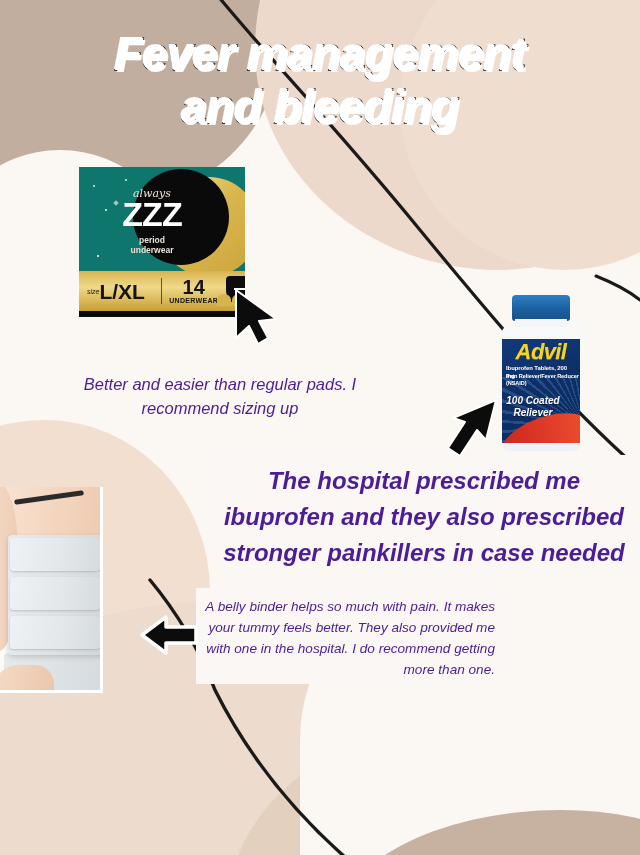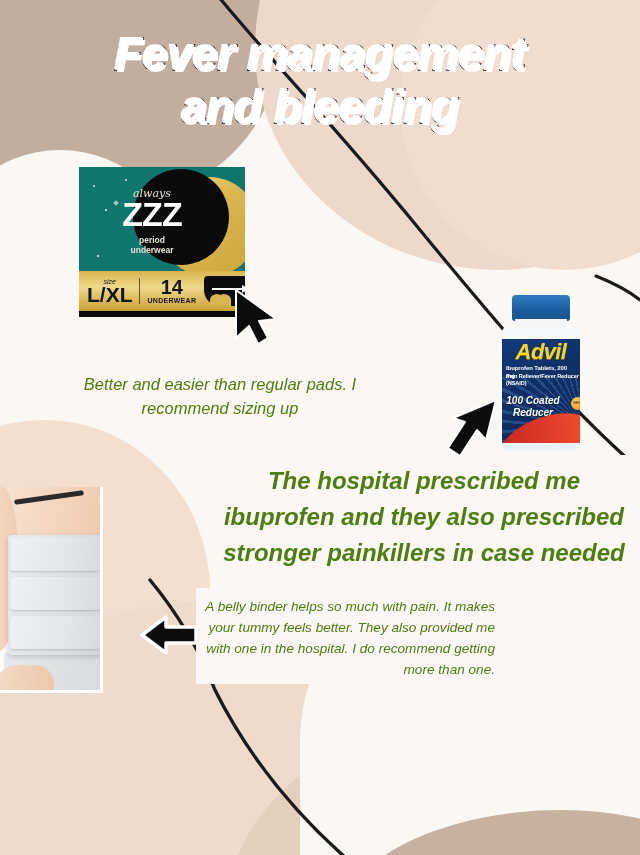--- a/index.html
+++ b/index.html
@@ -92,22 +92,22 @@
   .pkg-sub{
     position:absolute;left:30px;top:68px;width:86px;text-align:center;
     color:#e8e2d8;font-size:8.5px;font-weight:700;line-height:1.2;
   }
   .gold-bar{
     position:absolute;left:0;bottom:6px;width:166px;height:40px;
     background:linear-gradient(180deg,#d8b44f 0%,#f0d98a 40%,#c89f31 100%);
     display:flex;align-items:center;
   }
   .gb-size{
-    display:flex;flex-direction:column;align-items:center;justify-content:center;
-    padding:0 6px 0 8px;color:#141414;
+    display:flex;flex-direction:row;align-items:center;justify-content:center;
+    padding:0 16px 0 8px;color:#141414;
   }
   .gb-size .s{font-size:7px;font-style:italic;line-height:1;margin-bottom:-1px;}
   .gb-size .v{font-size:21px;font-weight:700;line-height:1;}
   .gb-div{width:1.5px;height:26px;background:#3a2c0c;opacity:.75;}
   .gb-count{
     display:flex;flex-direction:column;align-items:center;justify-content:center;
     padding:0 8px;color:#141414;
   }
   .gb-count .v{font-size:20px;font-weight:700;line-height:1;}
   .gb-count .s{font-size:7px;font-weight:700;line-height:1.1;letter-spacing:.3px;}
@@ -136,20 +136,21 @@
   .advil-neck{position:absolute;left:17px;top:24px;width:52px;height:10px;background:#f3f5f7;}
   .advil-body{
     position:absolute;left:4px;top:32px;width:78px;height:124px;
     background:linear-gradient(180deg,#f7f9fb 0%,#eef2f6 100%);
     border-radius:5px 5px 7px 7px;overflow:hidden;
   }
   .advil-label{
     position:absolute;left:0;top:12px;width:86px;height:104px;
     background:linear-gradient(160deg,#123a7a 0%,#0e2f66 40%,#0c2a5c 100%);
     overflow:hidden;
+    padding-left:40px;
   }
   .advil-rays{
     position:absolute;left:-6px;top:38px;width:96px;height:70px;
     background:
       repeating-conic-gradient(from 160deg at 92% 70%,
         rgba(90,150,220,.30) 0deg 2.2deg, rgba(12,42,92,0) 2.2deg 7deg);
   }
   .advil-name{
     position:absolute;left:0;top:2px;width:78px;text-align:center;
     color:#f5d524;font-size:22px;font-weight:700;font-style:italic;
@@ -229,21 +230,21 @@
     background:linear-gradient(100deg,#F4DCC8,#EAC5AA);
     border-radius:40% 30% 0 0/60% 50% 0 0;
   }
   .bd-darkline{
     position:absolute;left:14px;top:8px;width:70px;height:5px;background:#2b2b2b;
     border-radius:3px;transform:rotate(-8deg);
   }
 
   
   .cap{
-    position:absolute;text-align:center;color:#4d7c0f;
+    position:absolute;text-align:center;color:#4c1d95;
     font-style:italic;font-weight:500;
   }
   .cap-1{
     left:60px;top:373px;width:320px;font-size:16.5px;line-height:1.45;
   }
   .cap-2-box{
     position:absolute;left:209px;top:455px;width:431px;height:112px;
     background:#FAF7F4;
   }
   .cap-2{
@@ -337,21 +338,21 @@
     <div class="advil-cap"></div>
     <div class="advil-neck"></div>
     <div class="advil-body">
       <div class="advil-label">
         <div class="advil-rays"></div>
         <div class="advil-name">Advil</div>
         <div class="advil-l1">Ibuprofen Tablets, 200 mg</div>
         <div class="advil-l2">Pain Reliever/Fever Reducer (NSAID)</div>
         <div class="advil-count">
           <div>100 Coated</div>
-          <div>Reducer</div>
+          <div>Reliever</div>
         </div>
         <div class="advil-dot">
           <span>NEW</span>
         </div>
         <div class="advil-red"></div>
       </div>
     </div>
   </div>
 
   <div class="binder">

